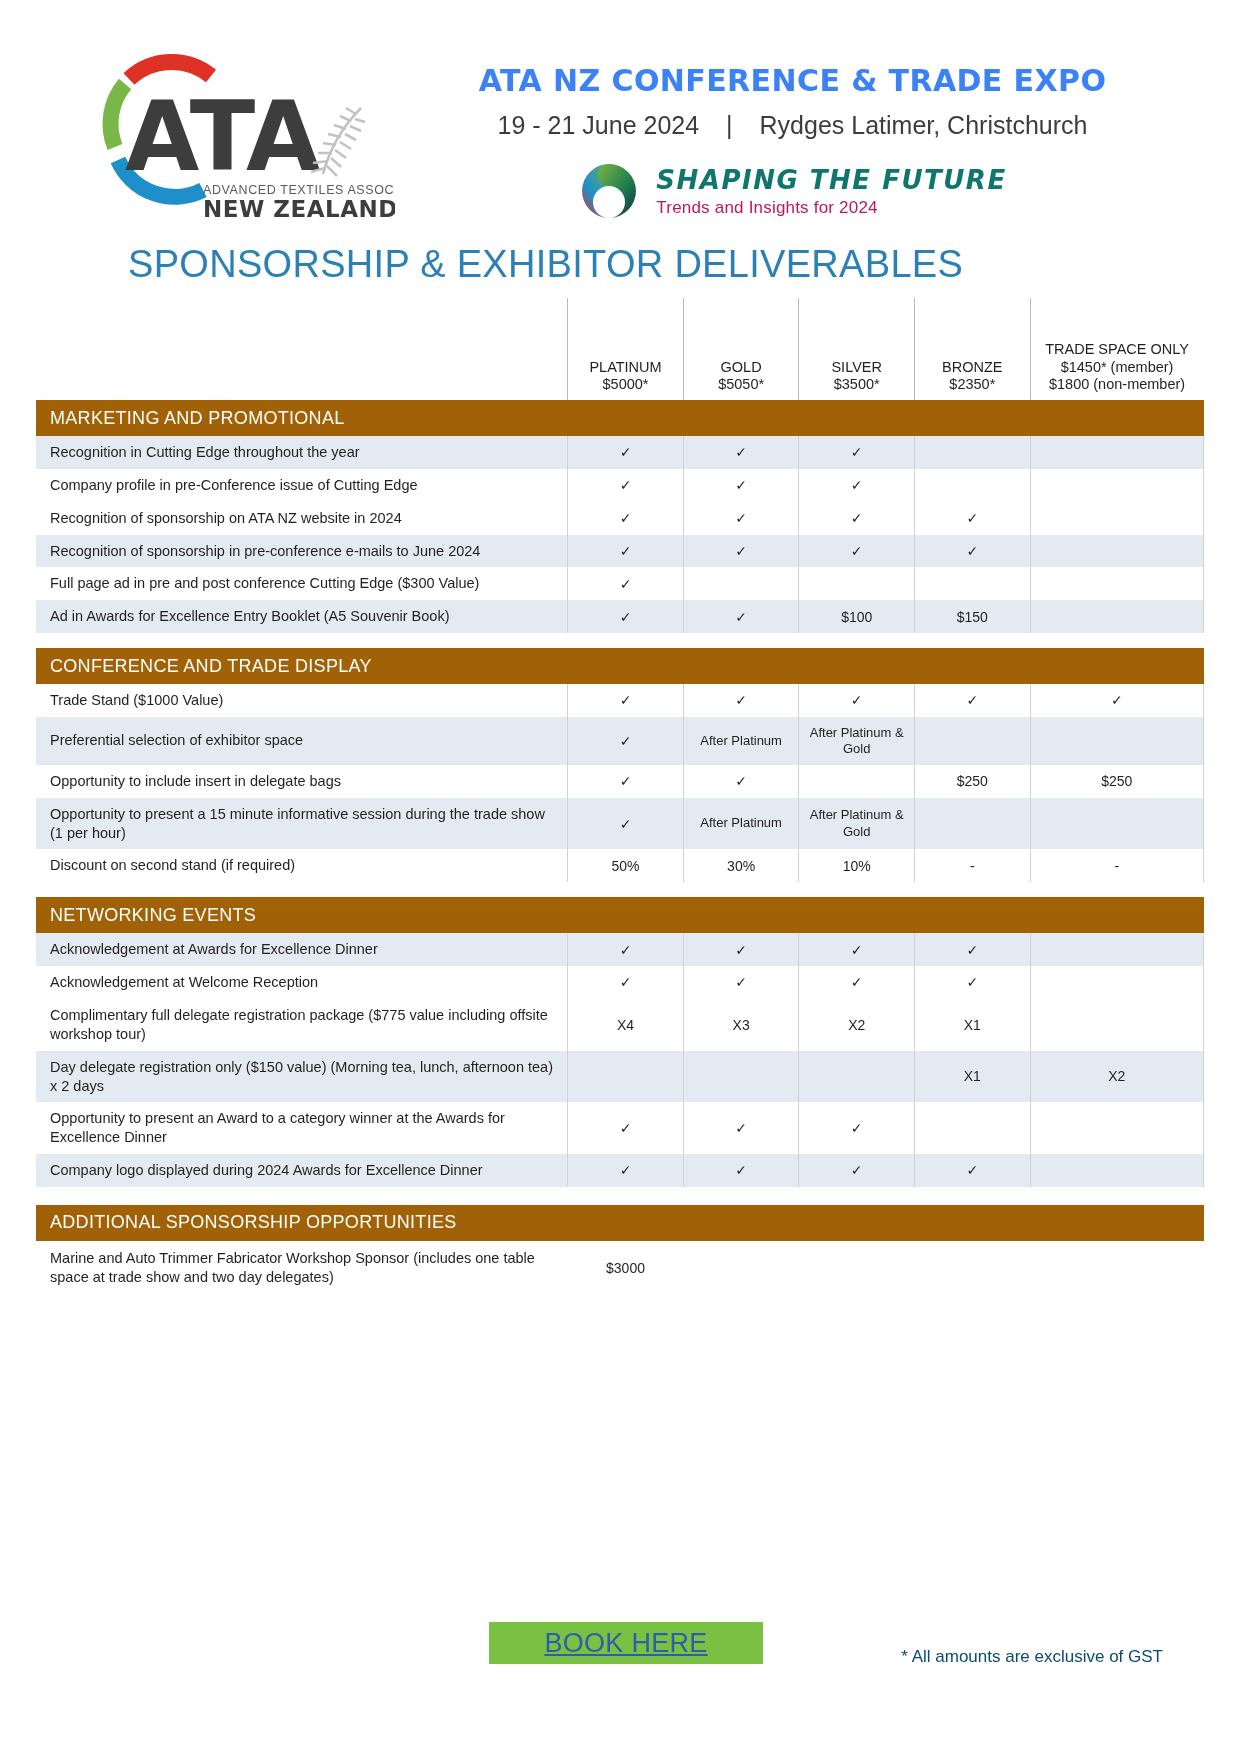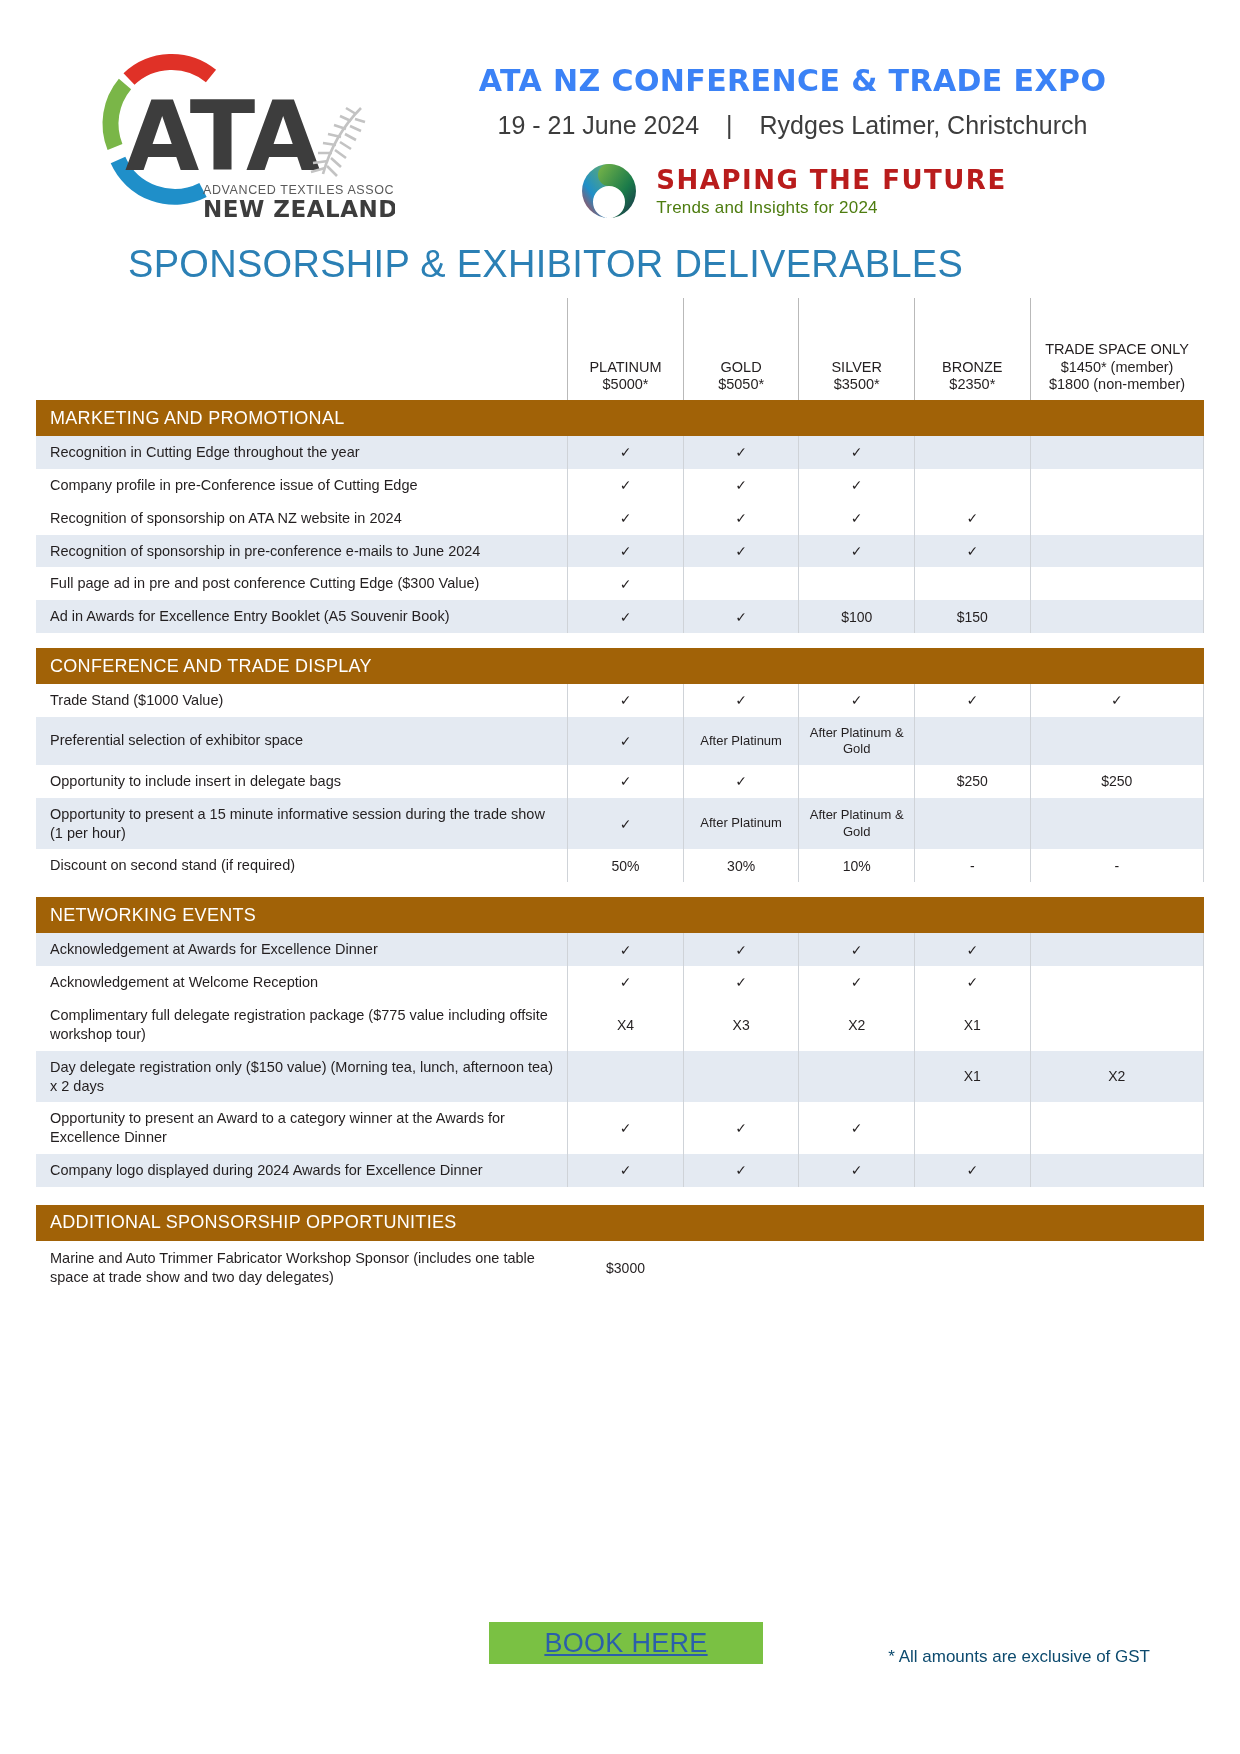--- a/index.html
+++ b/index.html
@@ -61,27 +61,28 @@
     margin-top: 20px;
     display: flex;
     align-items: center;
     justify-content: center;
     gap: 16px;
   }
   .shaping-text { text-align: left; }
   .shaping-main {
     font-size: 26px;
     font-weight: bold;
-    color: #b91c1c;
+    color: #0f766e;
     letter-spacing: 1.5px;
     font-family: "DejaVu Sans", sans-serif;
+    font-style: italic;
   }
   .shaping-sub {
     font-size: 17px;
-    color: #4d7c0f;
+    color: #be185d;
     margin-top: 3px;
     letter-spacing: 0.2px;
   }
 
   
   .page-title {
     color: #2b80b5;
     font-size: 38px;
     font-weight: 400;
     letter-spacing: 0.3px;
@@ -159,21 +160,21 @@
     text-align: left;
     padding-left: 14px;
     font-size: 14.5px;
     line-height: 1.3;
   }
 
   
   .footer {
     position: absolute;
     left: 0;
-    right: 15px;
+    right: 2px;
     bottom: 62px;
     height: 70px;
     padding: 0 60px;
     box-sizing: border-box;
   }
   .book-btn {
     position: absolute;
     left: 489px;
     top: 0;
     width: 274px;

